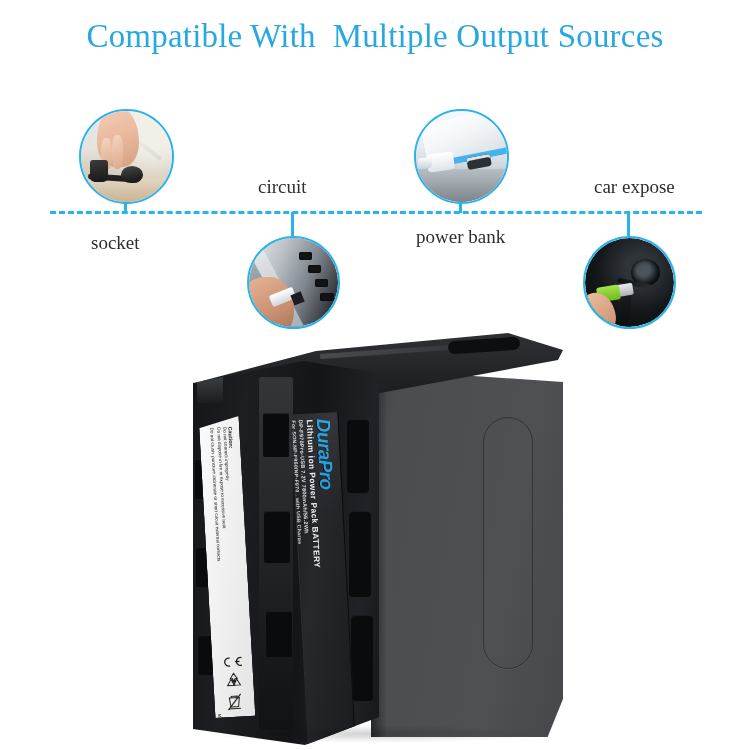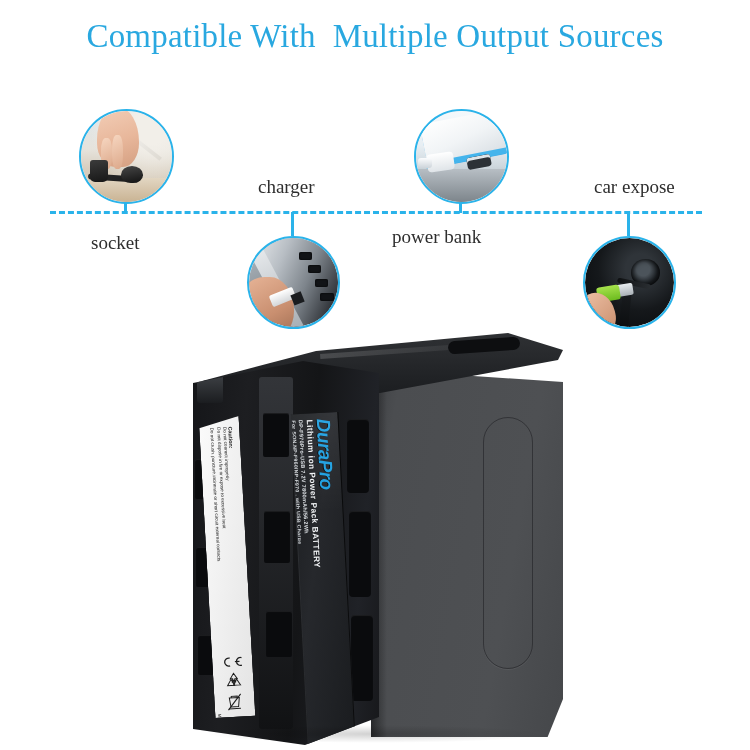--- a/index.html
+++ b/index.html
@@ -543,22 +543,22 @@
       <div class="socket"></div>
       <div class="cable"></div>
       <div class="cable2"></div>
       <div class="silver"></div>
       <div class="green"></div>
       <div class="thumb"></div>
     </div>
   </div>
 
   <div class="cap" style="left:91px;  top:232px;">socket</div>
-  <div class="cap" style="left:258px; top:176px;">charger</div>
-  <div class="cap" style="left:392px; top:226px;">power bank</div>
+  <div class="cap" style="left:258px; top:176px;">circuit</div>
+  <div class="cap" style="left:416px; top:226px;">power bank</div>
   <div class="cap" style="left:594px; top:176px;">car expose</div>
 
   <div id="battery">
 
     <div class="bat-right">
       <div class="sheen"></div>
       <div class="groove"></div>
     </div>
 
     <div class="bat-top">

